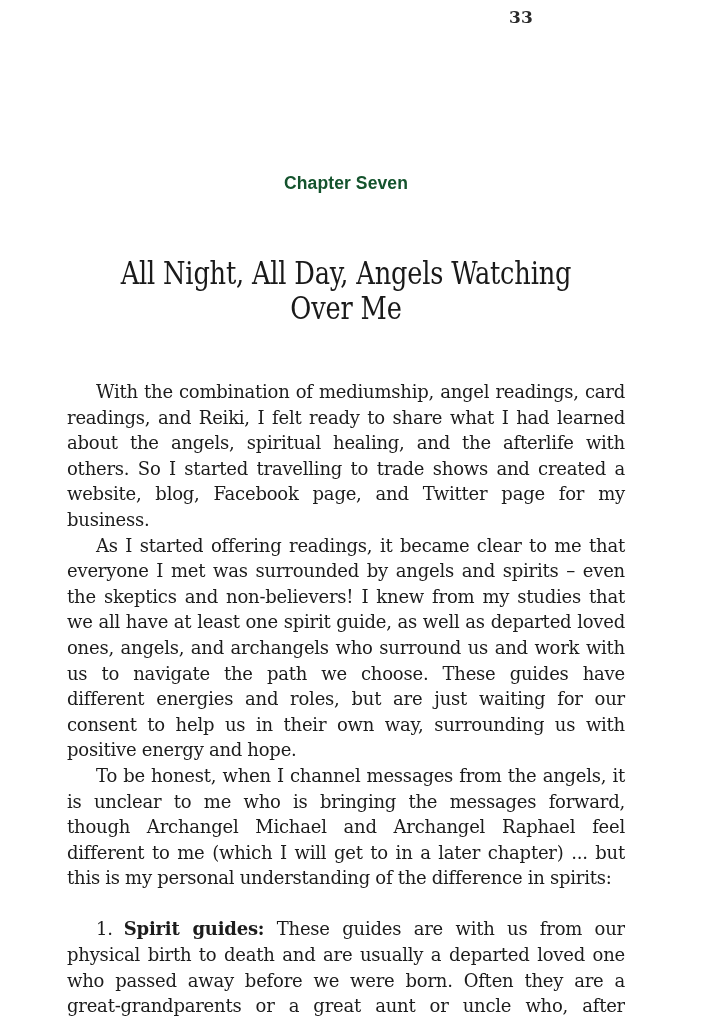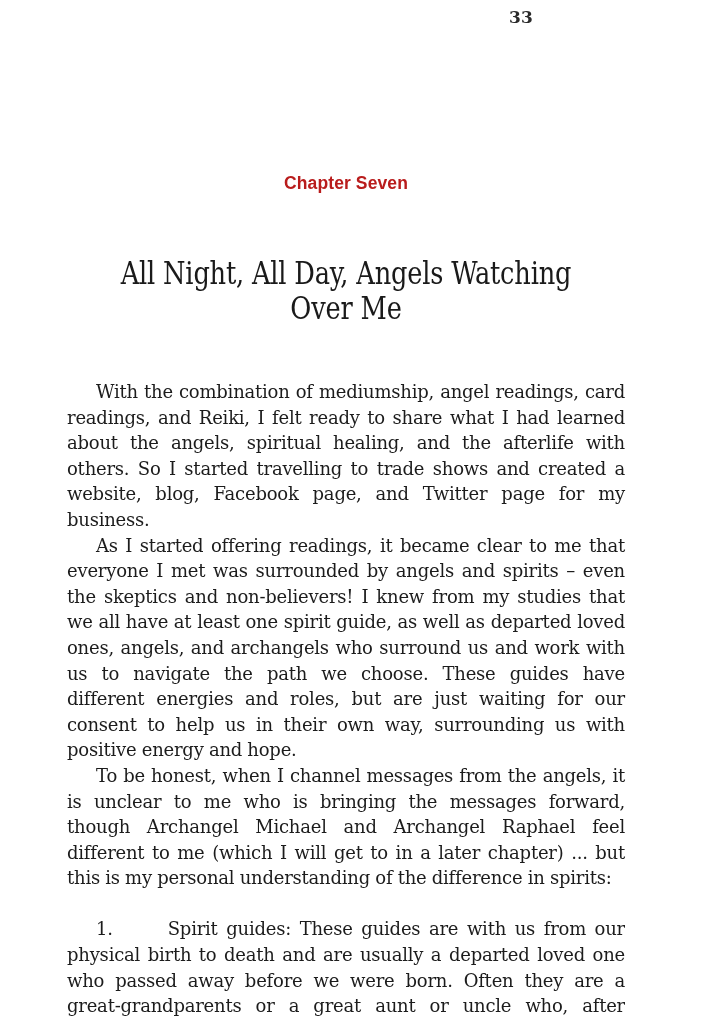--- a/index.html
+++ b/index.html
@@ -41,21 +41,21 @@
   }
 
   .chapter-label {
     margin: 0;
     padding: 0;
     text-align: center;
     font-family: "Liberation Sans", "DejaVu Sans", sans-serif;
     font-size: 17.5px;
     font-weight: 700;
     letter-spacing: 0.1px;
-    color: #b91c1c;
+    color: #14532d;
     position: absolute;
     top: 173px;
     left: 0;
     width: 558px;
   }
 
   .chapter-title {
     margin: 0;
     padding: 0;
     position: absolute;
@@ -105,22 +105,21 @@
   }
 
   .list-num {
     font-weight: 400;
   }
   .list-num-gap {
     display: inline-block;
     width: 11px;
   }
   .run-in-head {
-    font-weight: 400;
-    margin-left: 44px;
+    font-weight: 700;
   }
 
   
   .clip-bottom {
     max-height: 112px;
     overflow: hidden;
   }
 </style>
 </head>
 <body>

